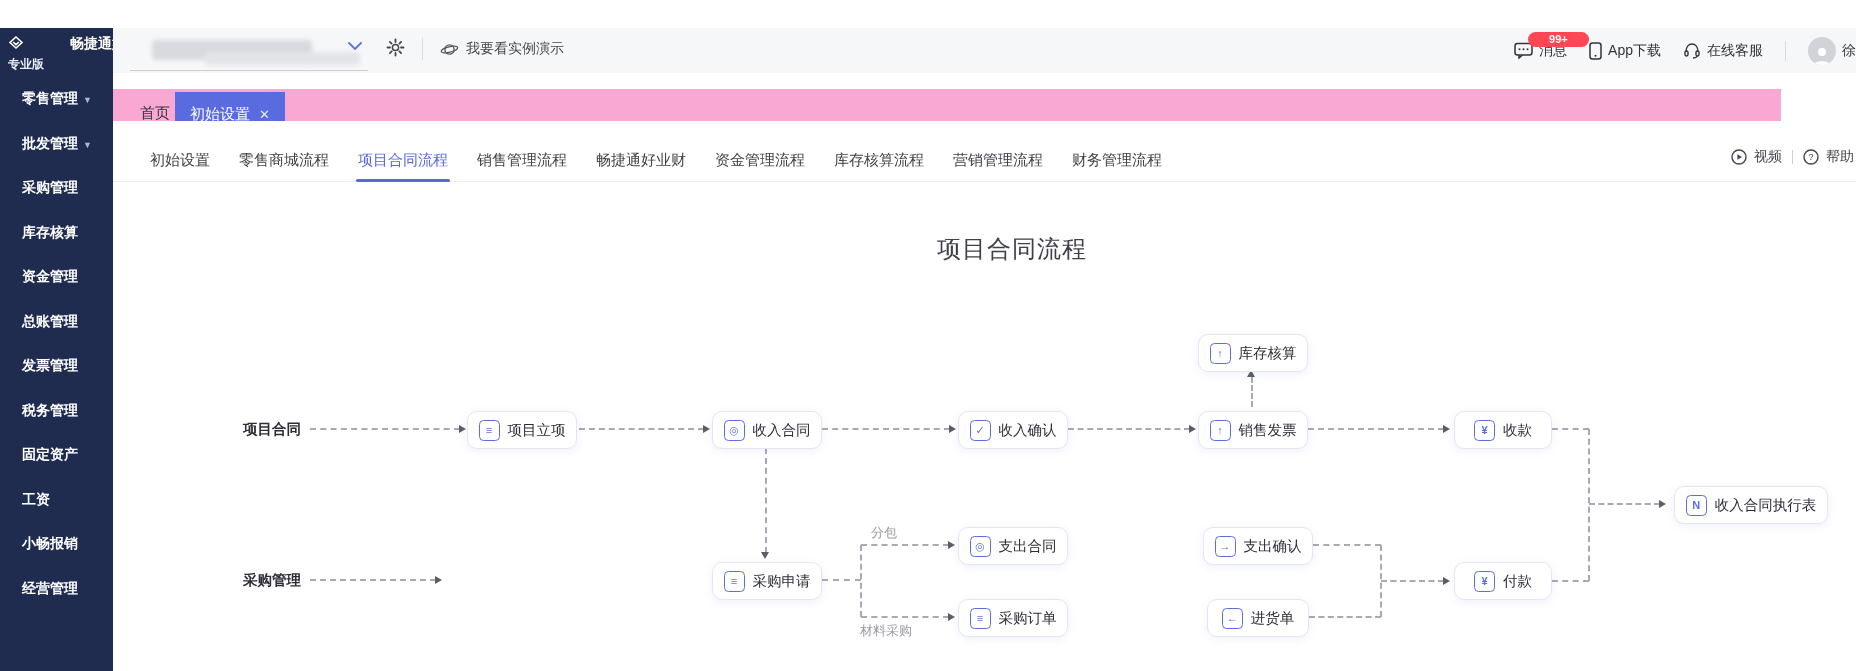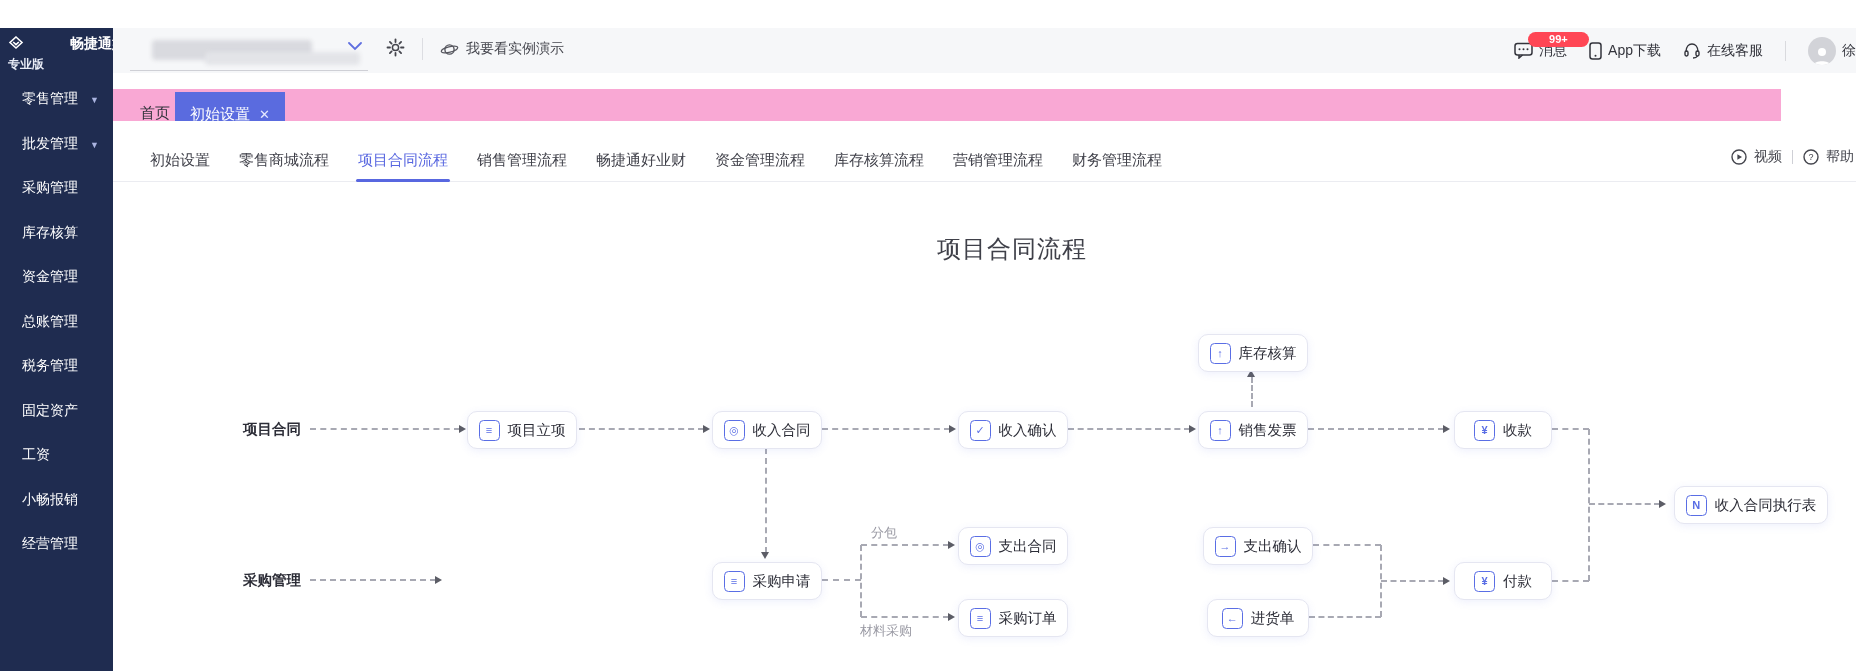--- a/index.html
+++ b/index.html
@@ -62,22 +62,22 @@
   .edge-label{position:absolute;transform:translate(-50%,-50%);font-size:13px;color:#9a9aa4;white-space:nowrap;}
   .edge-h{position:absolute;height:0;border-top:2px dashed #a8a9b3;}
   .edge-v{position:absolute;width:0;border-left:2px dashed #a8a9b3;}
   .arr{position:absolute;width:0;height:0;}
   .arr.right{border-left:7px solid #5c5d66;border-top:4.5px solid transparent;border-bottom:4.5px solid transparent;}
   .arr.up{border-bottom:7px solid #5c5d66;border-left:4.5px solid transparent;border-right:4.5px solid transparent;}
   .arr.down{border-top:7px solid #5c5d66;border-left:4.5px solid transparent;border-right:4.5px solid transparent;}
 
   
   .sidebar{position:absolute;left:0;top:77px;width:113px;height:594px;background:#1f2c50;}
-  .side-item{height:44.5px;display:flex;align-items:center;padding-left:22px;gap:12px;
-             color:#fff;font-size:14px;font-weight:400;cursor:pointer;white-space:nowrap;}
+  .side-item{height:44.5px;display:flex;align-items:center;padding-left:22px;gap:5px;
+             color:#fff;font-size:14px;font-weight:700;cursor:pointer;white-space:nowrap;}
   .side-caret{font-size:9px;color:#aab4e0;margin-top:2px;}
   svg{display:block;}
 </style>
 </head>
 <body>
 
 <div class="stage">
 
   <div class="topbar"></div>
 
@@ -327,20 +327,23 @@
       <div class="side-item">
         <span>库存核算</span>
       </div>
       <div class="side-item">
         <span>资金管理</span>
       </div>
       <div class="side-item">
         <span>总账管理</span>
       </div>
       <div class="side-item">
+        <span>发票管理</span>
+      </div>
+      <div class="side-item">
         <span>税务管理</span>
       </div>
       <div class="side-item">
         <span>固定资产</span>
       </div>
       <div class="side-item">
         <span>工资</span>
       </div>
       <div class="side-item">
         <span>小畅报销</span>

